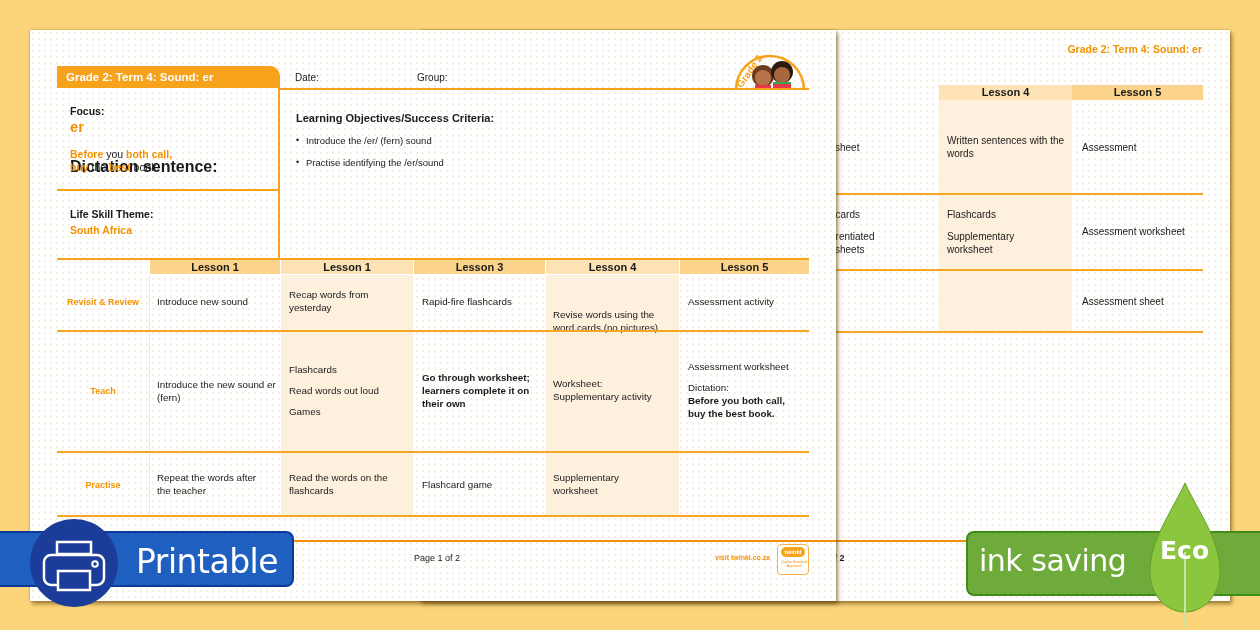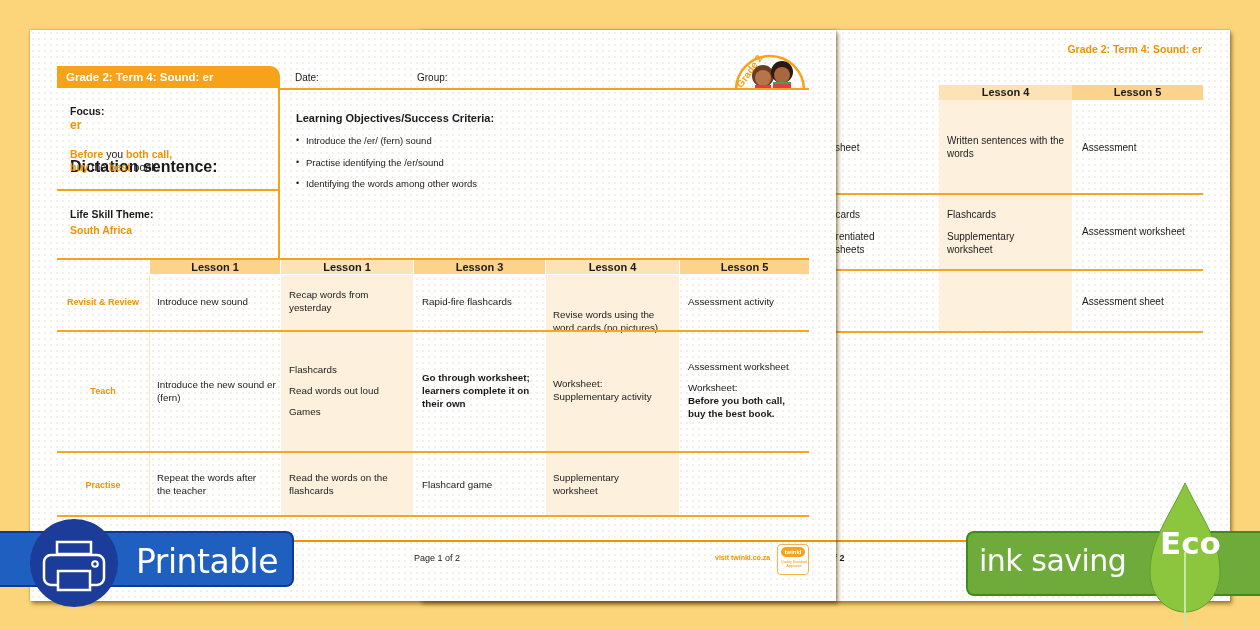--- a/index.html
+++ b/index.html
@@ -34,21 +34,21 @@
     line-height: 22px; padding-left: 9px; border-top-right-radius: 10px;
   }
   .date-lbl, .group-lbl { position: absolute; top: 42px; font-size: 10px; }
   .date-lbl { left: 265px; }
   .group-lbl { left: 387px; }
   .mascot { position: absolute; left: 700px; top: 18px; width: 80px; height: 42px; }
   .left-box { position: absolute; left: 27px; top: 58px; width: 223px; height: 170px; border-right: 2px solid #f7a21b; }
   .obj-box { position: absolute; left: 250px; top: 58px; width: 529px; height: 170px; border-top: 2px solid #f7a21b; }
   .header-underline { position: absolute; left: 250px; top: 58px; width: 529px; height: 2px; background: #f7a21b; }
   .focus-lbl { position: absolute; left: 13px; top: 17px; font-size: 10.5px; font-weight: bold; }
-  .focus-val { position: absolute; left: 13px; top: 30px; font-size: 12px; font-weight: bold; color: #f39200; }
+  .focus-val { position: absolute; left: 13px; top: 30px; font-size: 15px; font-weight: bold; color: #f39200; }
   .dict-lbl { position: absolute; left: 13px; top: 46px; font-size: 16px; font-weight: bold; margin-top: 24px; }
   .dict-line { position: absolute; left: 13px; font-size: 10.5px; }
   .orange { color: #f39200; font-weight: bold; }
   .sep { position: absolute; left: 0; top: 101px; width: 221px; height: 2px; background: #f7a21b; }
   .theme-lbl { position: absolute; left: 13px; top: 120px; font-size: 10.5px; font-weight: bold; }
   .theme-val { position: absolute; left: 13px; top: 136px; font-size: 10.5px; font-weight: bold; color: #f39200; }
   .obj-title { position: absolute; left: 16px; top: 24px; font-size: 11px; font-weight: bold; }
   .obj-list { position: absolute; left: 16px; top: 46px; list-style: none; }
   .obj-list li { font-size: 9.5px; height: 21.5px; line-height: 13px; position: relative; padding-left: 10px; }
   .obj-list li::before { content: "•"; position: absolute; left: 0; top: 0; font-size: 9px; }
@@ -89,21 +89,21 @@
   .eco-banner {
     position: absolute; left: 966px; top: 531px; width: 294px; height: 65px;
     background: #6eab3b; border: 2px solid #3f8c1a; border-right: none;
     border-radius: 8px 0 0 8px;
   }
   .eco-label {
     position: absolute; left: 979px; top: 543px; font-size: 30px; color: #fff;
     font-family: "DejaVu Sans", sans-serif; letter-spacing: -0.5px;
   }
   .leaf { position: absolute; left: 1140px; top: 480px; width: 90px; height: 150px; }
-  .eco-word { position: absolute; left: 1160px; top: 525px; font-size: 31px; font-weight: bold; color: #fff; font-family: "DejaVu Sans", sans-serif; }
+  .eco-word { position: absolute; left: 1160px; top: 536px; font-size: 25px; font-weight: bold; color: #fff; font-family: "DejaVu Sans", sans-serif; }
 </style>
 </head>
 <body>
 
 <div class="page page-back">
   <div class="back-title">Grade 2: Term 4: Sound: er</div>
 
   <div class="back-head" style="left:0;width:99px;top:55px;background:#fcd38a;">Lesson 3</div>
   <div class="back-head" style="left:519px;width:133px;top:55px;background:#fde2b6;">Lesson 4</div>
   <div class="back-head" style="left:652px;width:131px;top:55px;background:#fcd38a;">Lesson 5</div>
@@ -161,21 +161,20 @@
     <div class="sep"></div>
     <div class="theme-lbl">Life Skill Theme:</div>
     <div class="theme-val">South Africa</div>
   </div>
 
   <div class="obj-box" style="border-top:none;">
     <div class="obj-title">Learning Objectives/Success Criteria:</div>
     <ul class="obj-list">
       <li>Introduce the /er/ (fern) sound</li>
       <li>Practise identifying the /er/sound</li>
-      <li>Identifying the words among other words</li>
     </ul>
   </div>
 
   <div class="tbl-top-line"></div>
   <div class="col-head" style="left:120px;width:130px;background:#fcd38a;">Lesson 1</div>
   <div class="col-head" style="left:251px;width:132px;background:#fde2b6;">Lesson 1</div>
   <div class="col-head" style="left:384px;width:131px;background:#fcd38a;">Lesson 3</div>
   <div class="col-head" style="left:516px;width:133px;background:#fde2b6;">Lesson 4</div>
   <div class="col-head" style="left:650px;width:129px;background:#fcd38a;">Lesson 5</div>
 
@@ -195,21 +194,21 @@
   <div class="cell" style="left:127px;top:348px;width:122px;">Introduce the new sound er (fern)</div>
   <div class="cell" style="left:259px;top:333px;width:120px;">
     <p>Flashcards</p>
     <p>Read words out loud</p>
     <p>Games</p>
   </div>
   <div class="cell" style="left:392px;top:341px;width:120px;font-weight:bold;">Go through worksheet; learners complete it on their own</div>
   <div class="cell" style="left:523px;top:347px;width:110px;">Worksheet: Supplementary activity</div>
   <div class="cell" style="left:658px;top:330px;width:122px;">
     <p>Assessment worksheet</p>
-    <p style="margin-bottom:0;">Worksheet:</p>
+    <p style="margin-bottom:0;">Dictation:</p>
     <p style="font-weight:bold;width:105px;">Before you both call, buy the best book.</p>
   </div>
   <div class="hline" style="left:27px;top:421px;width:752px;"></div>
 
   <div class="row-lbl" style="top:450px;">Practise</div>
   <div class="cell" style="left:127px;top:441px;width:115px;">Repeat the words after the teacher</div>
   <div class="cell" style="left:259px;top:441px;width:115px;">Read the words on the flashcards</div>
   <div class="cell" style="left:392px;top:448px;width:120px;">Flashcard game</div>
   <div class="cell" style="left:523px;top:441px;width:80px;">Supplementary worksheet</div>
   <div class="hline" style="left:27px;top:485px;width:752px;"></div>

